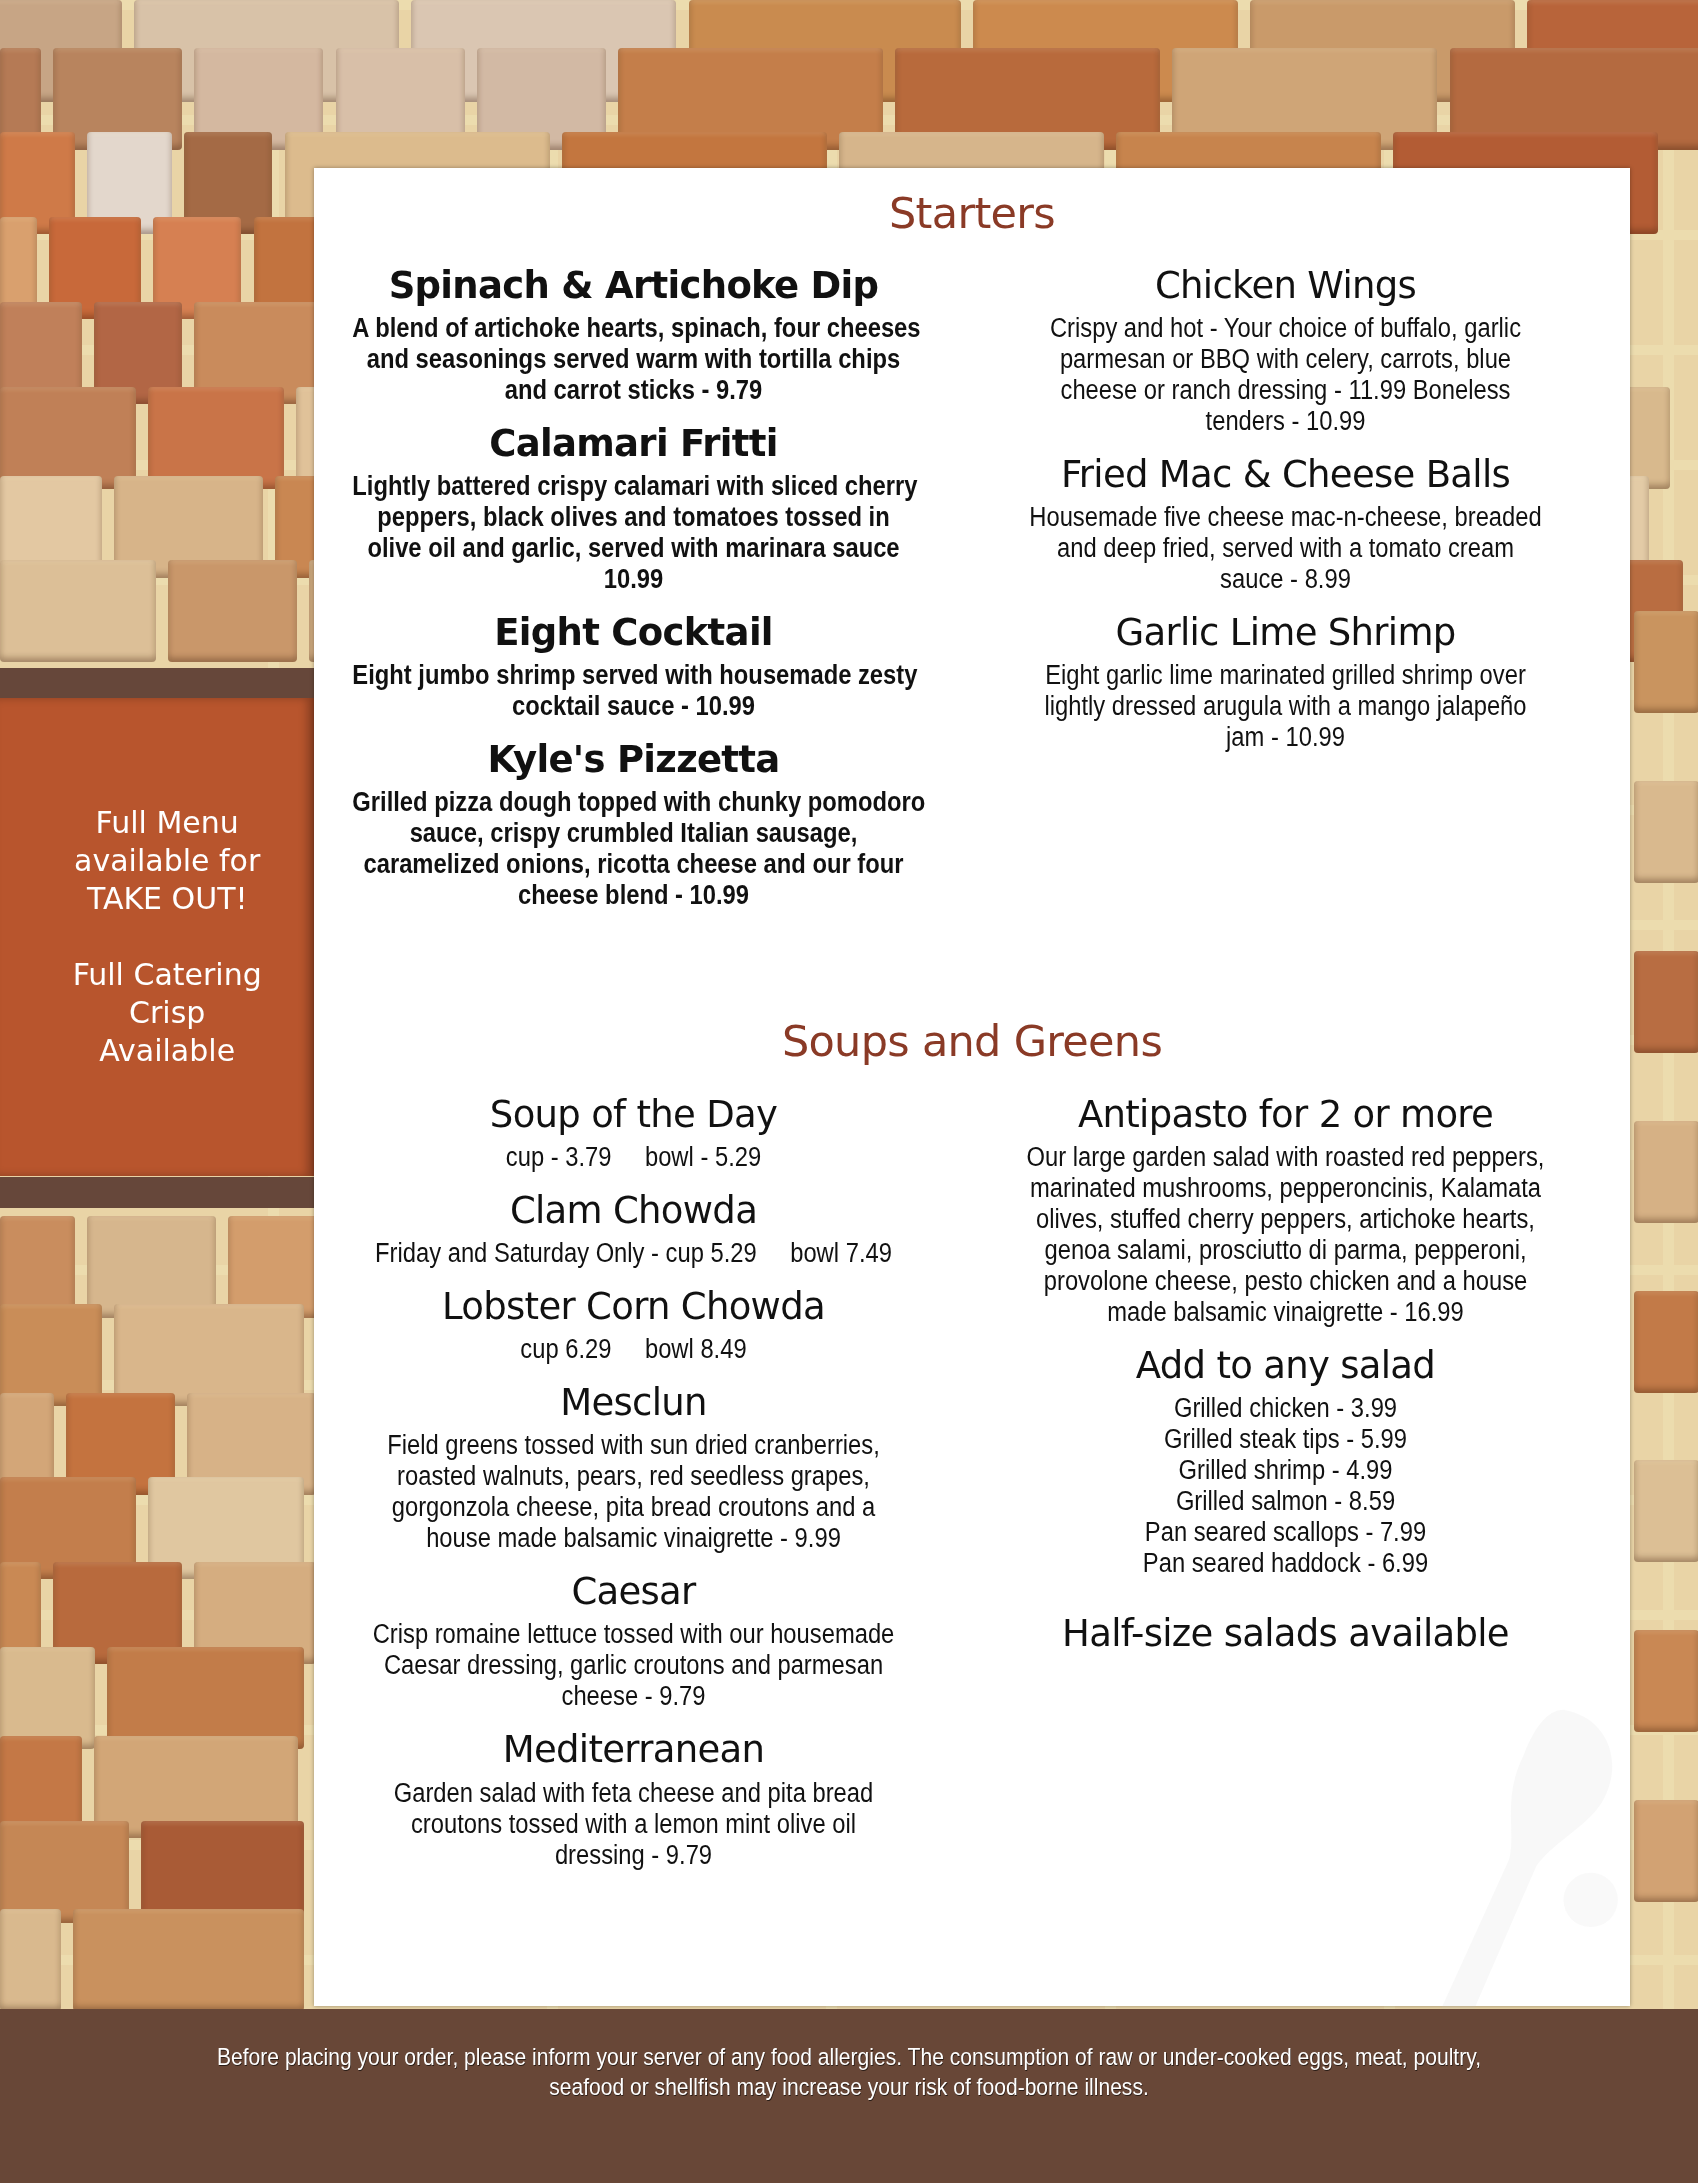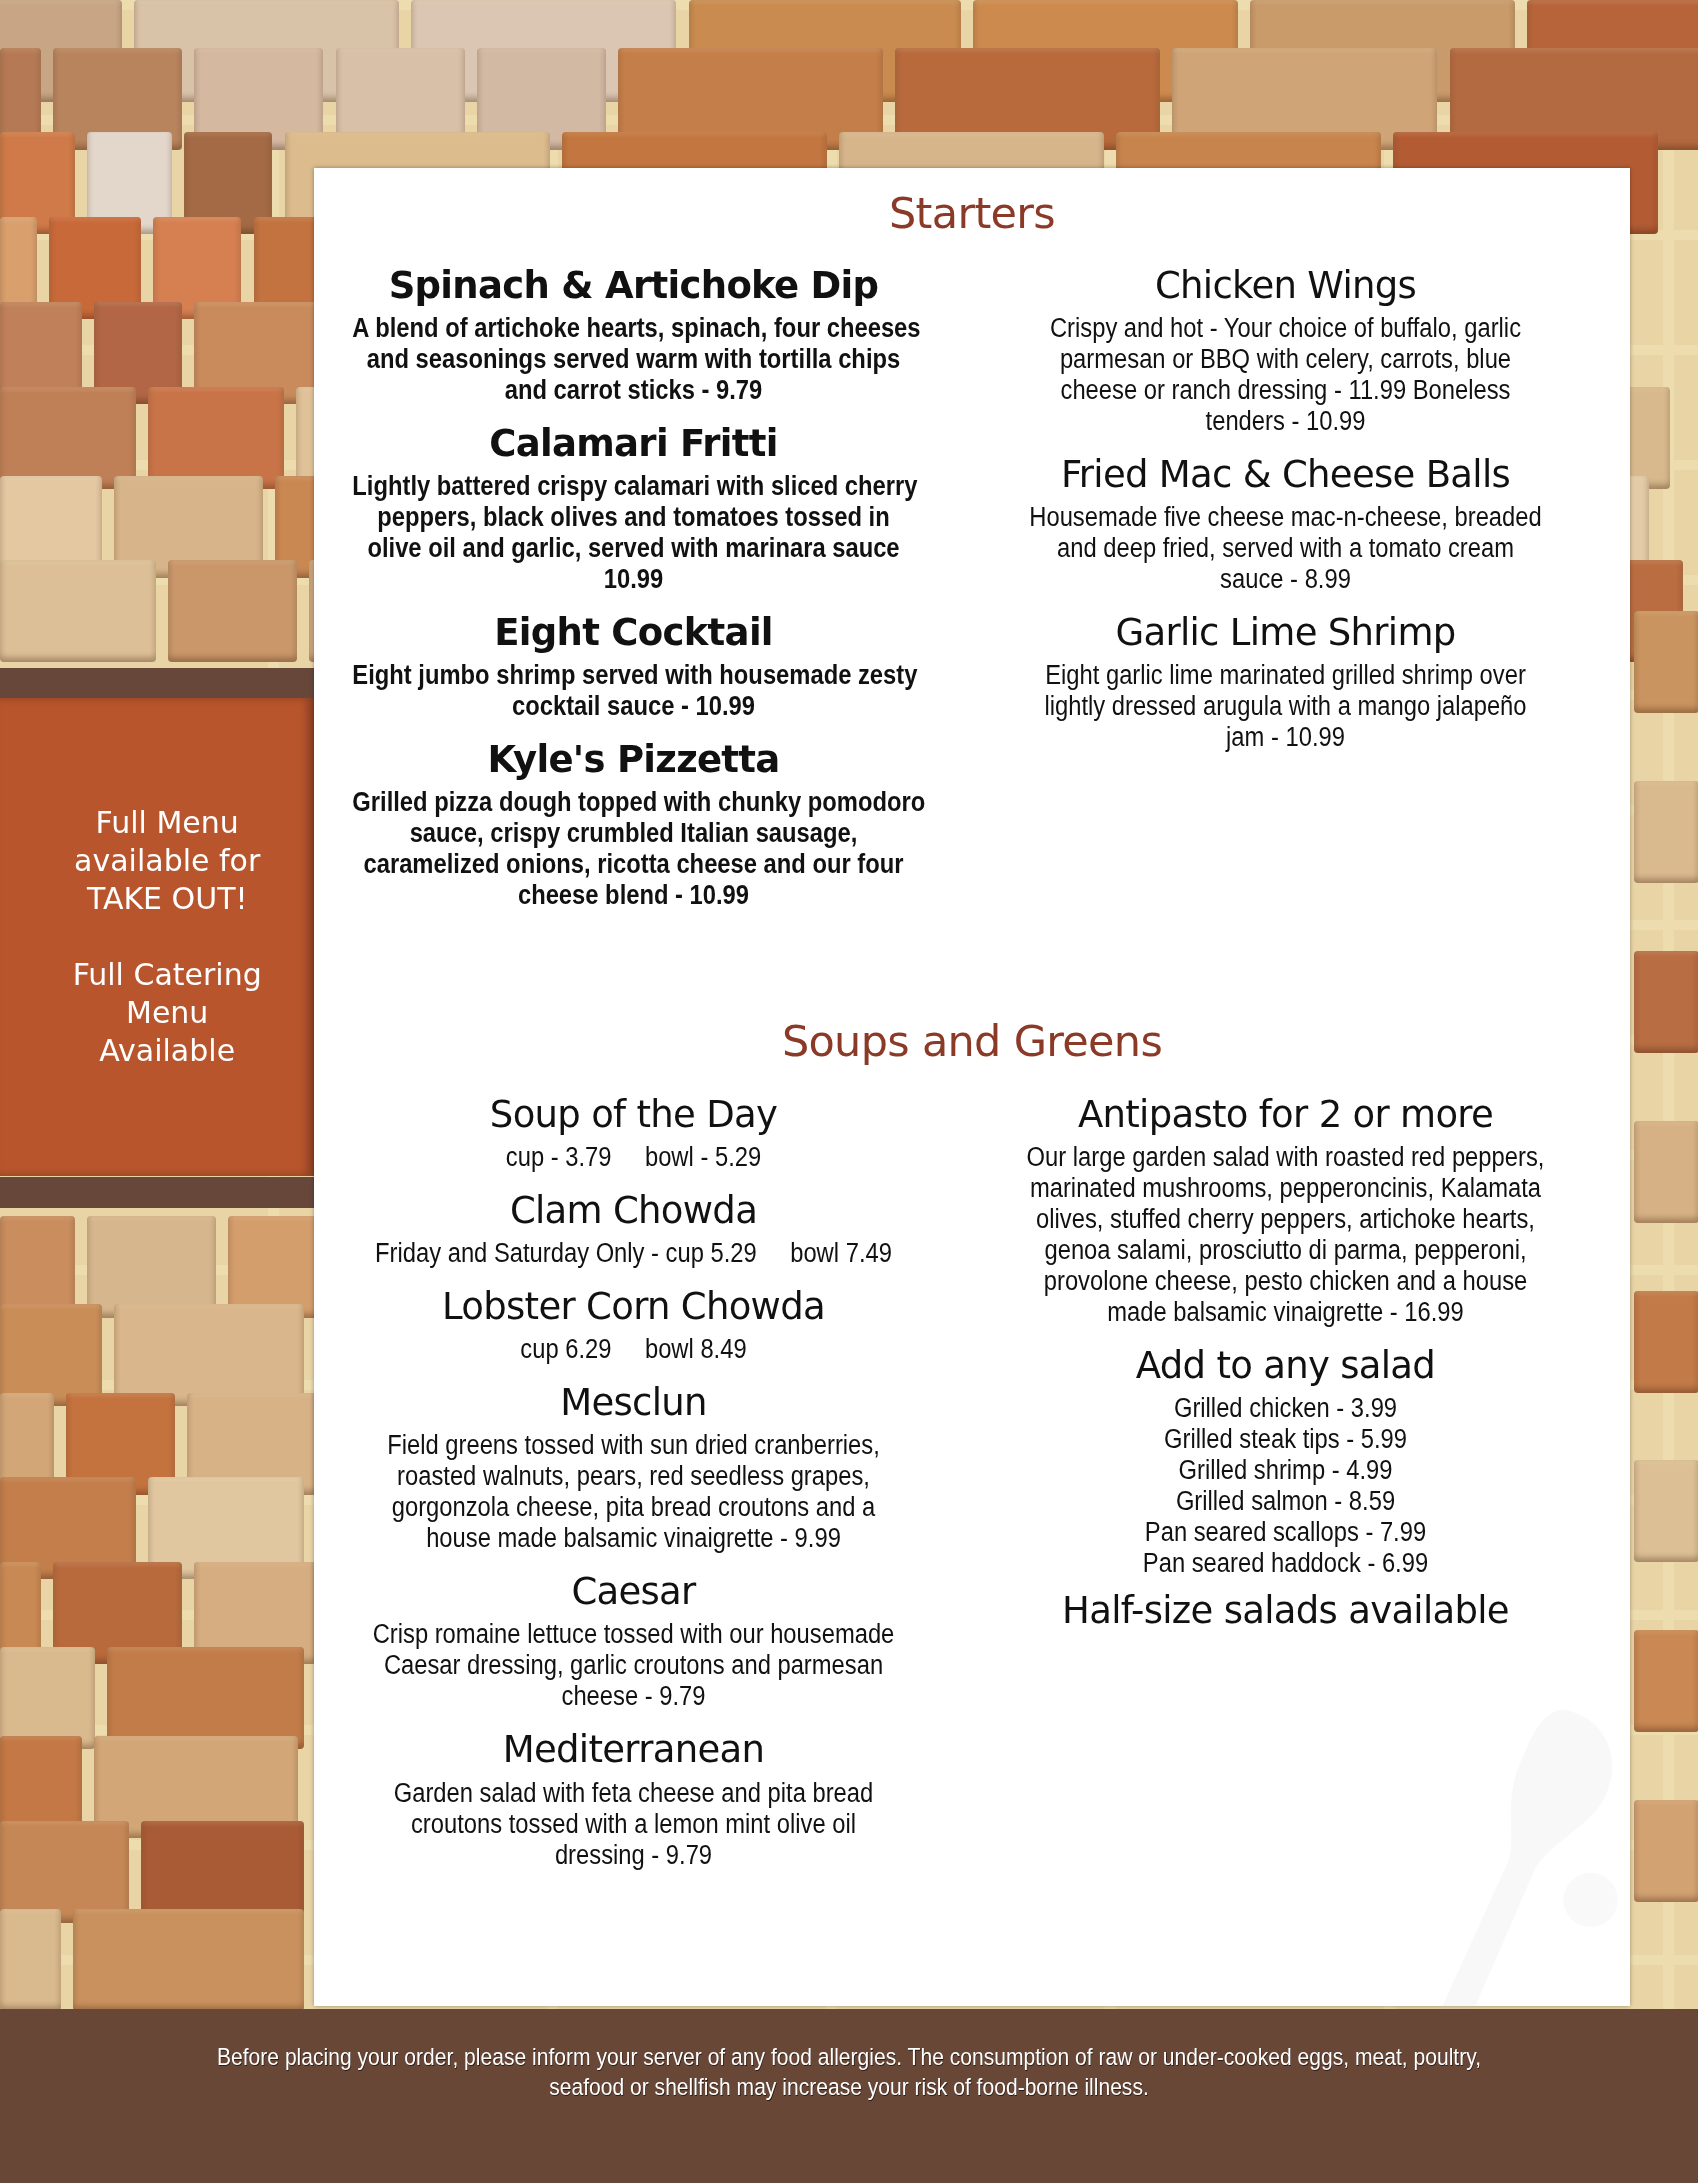--- a/index.html
+++ b/index.html
@@ -245,21 +245,21 @@
   </div>
 </div>
 
 <div class="promo-band-top"></div>
 <div class="promo-panel">
   <span>Full Menu</span>
   <span>available for</span>
   <span>TAKE OUT!</span>
   <div class="gap"></div>
   <span>Full Catering</span>
-  <span>Menu</span>
+  <span>Crisp</span>
   <span>Available</span>
 </div>
 <div class="promo-band-bottom"></div>
 
 <div class="menu-card">
 
   <svg class="wm-icon" viewBox="0 0 380 500">
     <path d="M260 20 C320 30 350 90 320 150 C300 190 250 210 220 250 L120 480 L80 460 L180 240 C190 200 170 150 200 90 C215 50 235 20 260 20 Z" fill="rgba(200,200,200,0.12)"></path>
     <circle cx="300" cy="300" r="40" fill="rgba(200,200,200,0.10)"></circle>
   </svg>
@@ -395,21 +395,21 @@
       <span class="item-name">Add to any salad</span>
       <div style="margin-top:4.1px;">
         <span class="addon-line">Grilled chicken - 3.99</span>
         <span class="addon-line">Grilled steak tips - 5.99</span>
         <span class="addon-line">Grilled shrimp - 4.99</span>
         <span class="addon-line">Grilled salmon - 8.59</span>
         <span class="addon-line">Pan seared scallops - 7.99</span>
         <span class="addon-line">Pan seared haddock - 6.99</span>
       </div>
     </div>
-    <div class="item" style="margin-top:9px;text-align:center;">
+    <div class="item" style="margin-top:32px;text-align:center;">
       <span class="item-name">Half-size salads available</span>
     </div>
   </div>
 </div>
 
 <div class="footer">
   <div class="disclaimer">
     <span>Before placing your order, please inform your server of any food allergies.  The consumption of raw or under-cooked eggs, meat, poultry,</span>
     <span>seafood or shellfish may increase your risk of food-borne illness.</span>
   </div>

